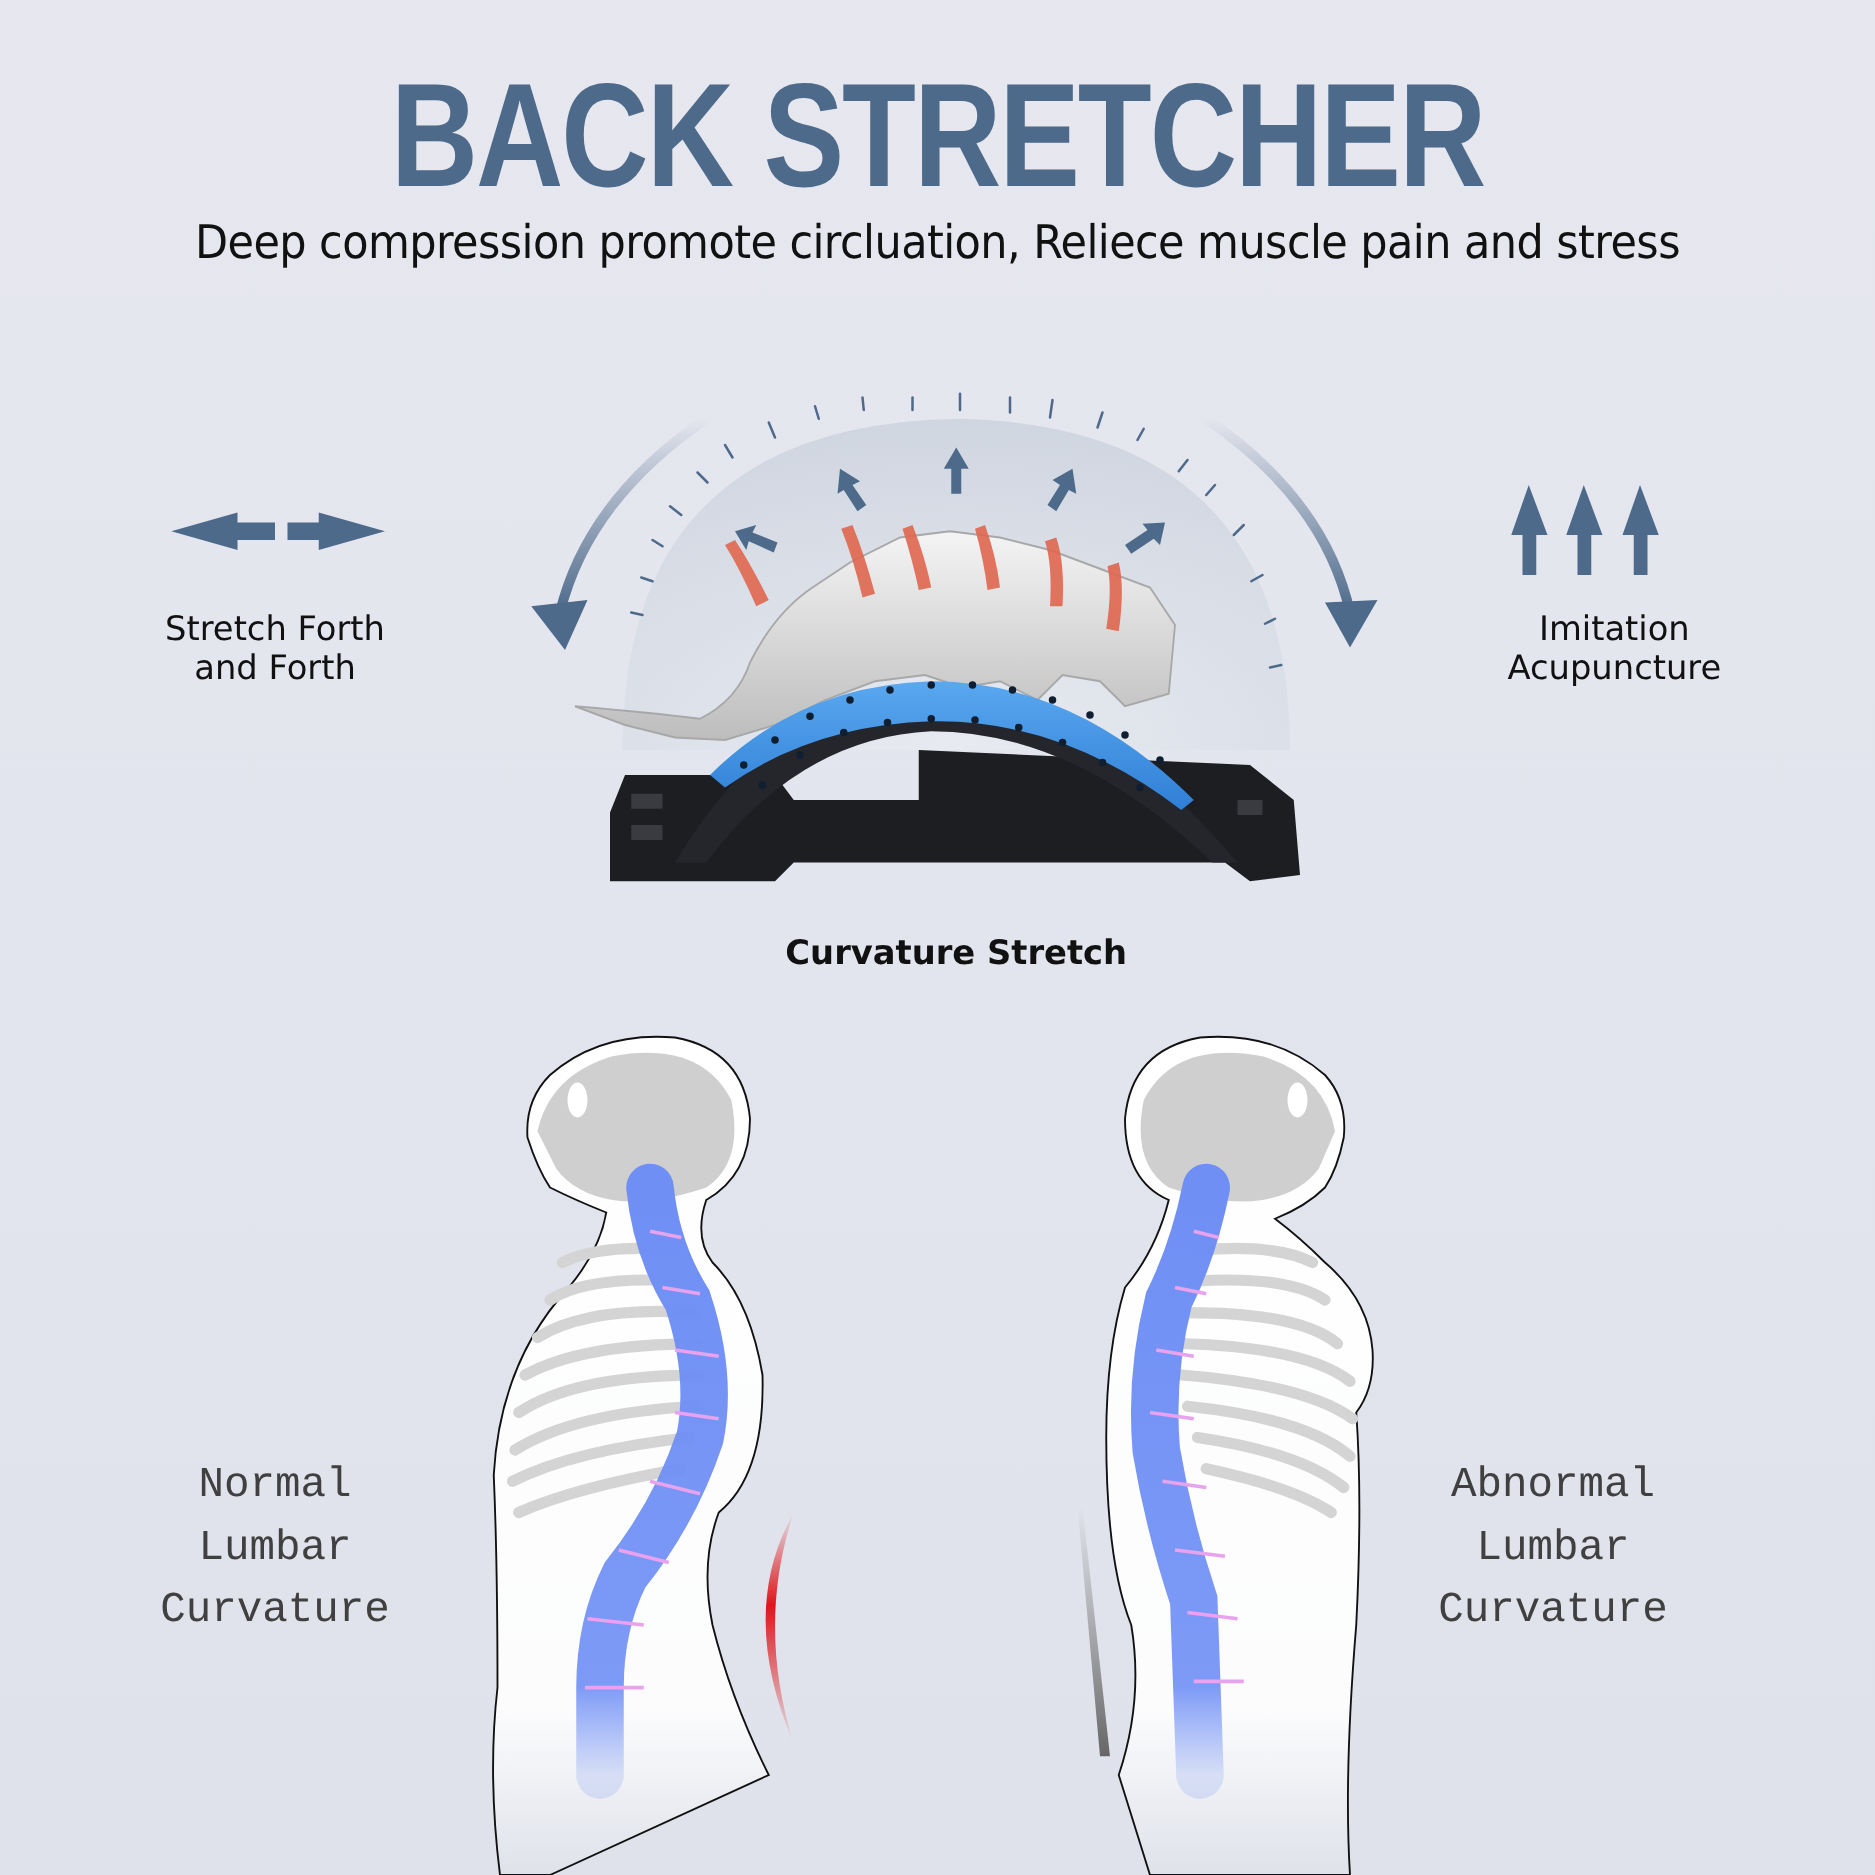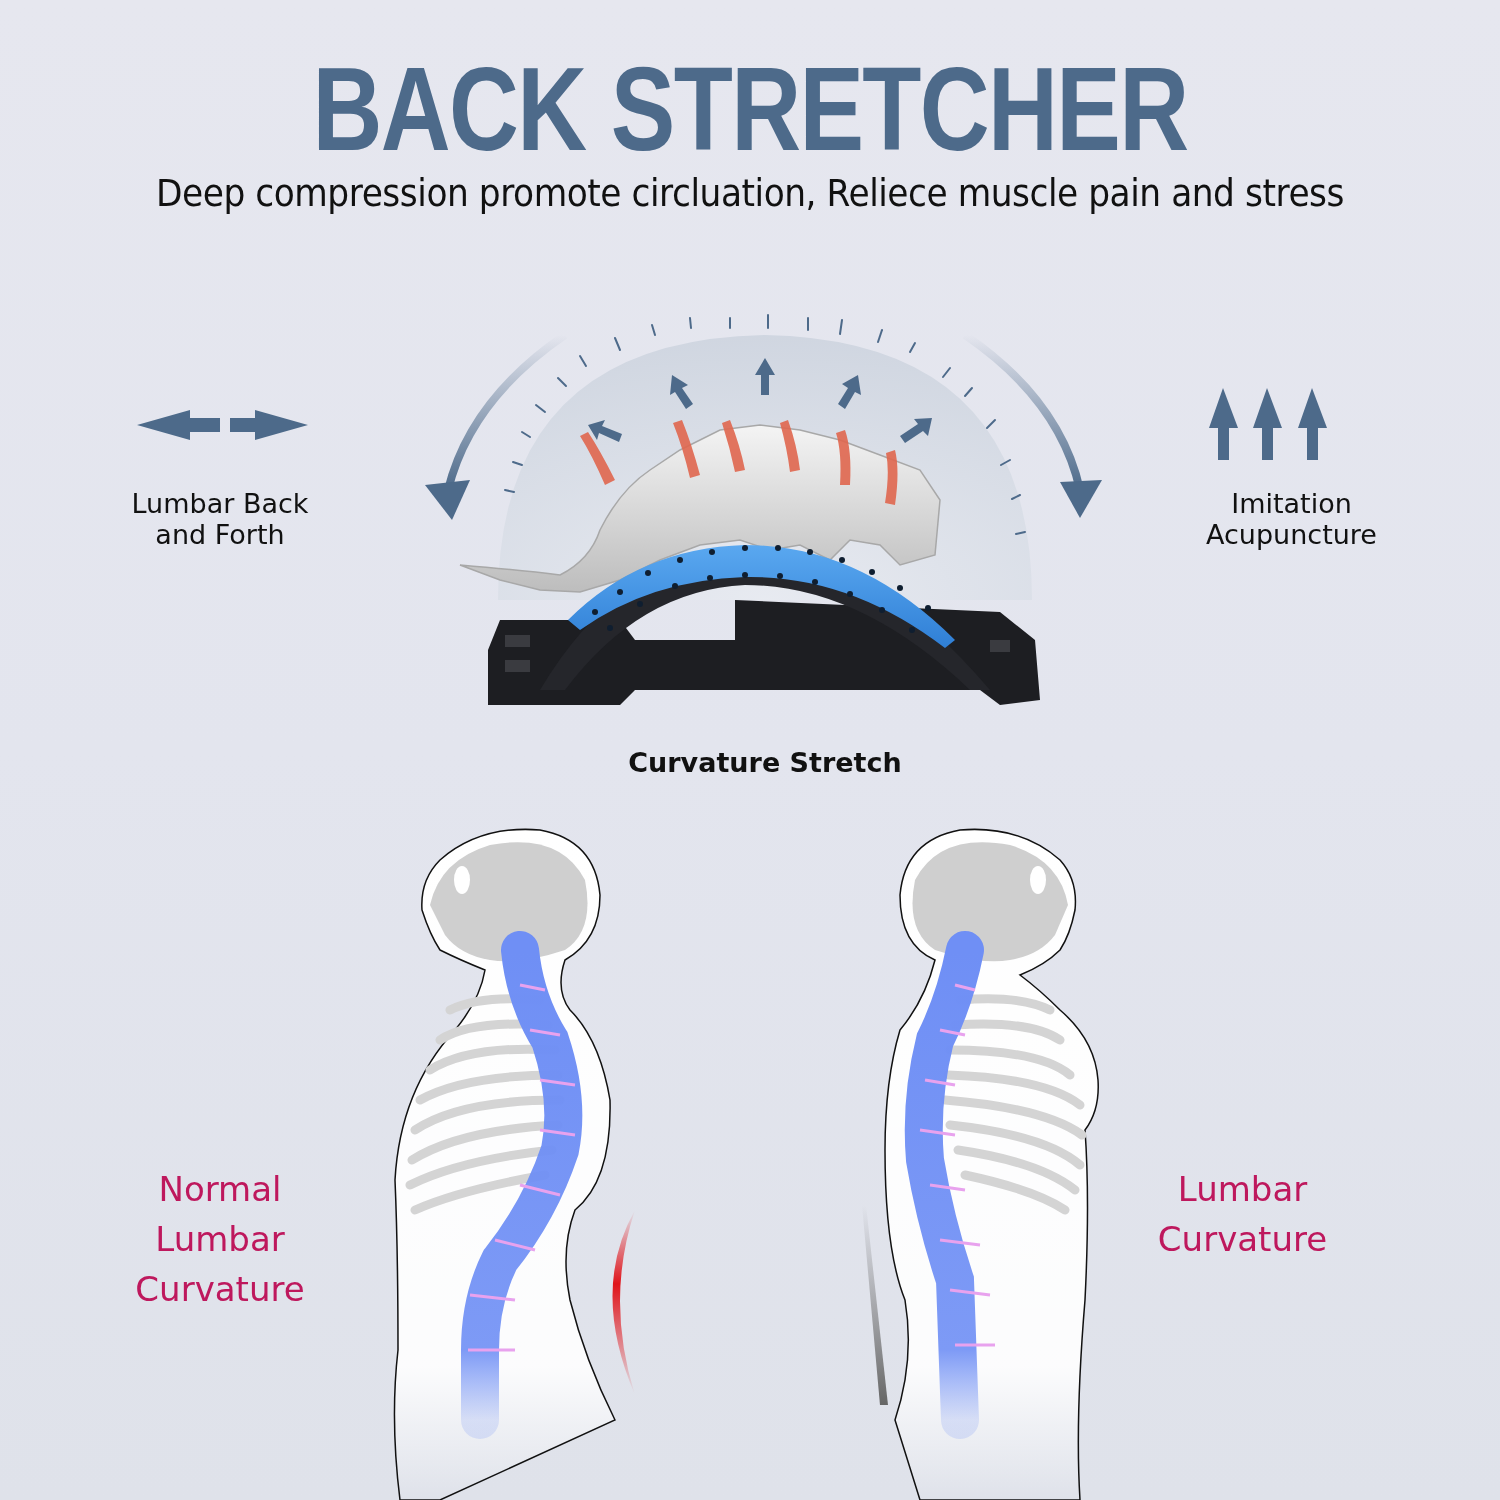--- a/index.html
+++ b/index.html
@@ -1,34 +1,34 @@
 <!DOCTYPE html>
 <html><head>
 <meta charset="utf-8">
 <style>
   html,body{margin:0;padding:0;}
   body{width:1500px;height:1500px;overflow:hidden;background:linear-gradient(180deg,#e6e7ef 0%,#e3e5ee 50%,#dfe2ea 100%);font-family:"DejaVu Sans","Liberation Sans",sans-serif;color:#111;position:relative;}
   .title{position:absolute;left:0;top:50px;width:1500px;text-align:center;font-family:"Liberation Sans",sans-serif;font-weight:bold;font-size:118px;letter-spacing:-2px;color:#4d6a8a;transform:scaleX(0.82);transform-origin:center;line-height:1;}
   .subtitle{position:absolute;left:0;top:172px;width:1500px;text-align:center;font-size:37px;color:#111;font-family:"DejaVu Sans",sans-serif;letter-spacing:-0.5px;transform:scaleX(0.93);}
   .feature-label{position:absolute;text-align:center;font-size:27px;line-height:31px;color:#111;}
-  .body-label{position:absolute;text-align:center;font-size:34px;line-height:50px;color:#be185d;}
+  .body-label{position:absolute;text-align:center;font-size:34px;line-height:50px;color:#404040;font-family:Liberation Mono, monospace;}
   svg{position:absolute;left:0;top:0;}
 </style>
 </head>
 <body>
 
 <div class="title">BACK STRETCHER</div>
 <div class="subtitle">Deep compression promote circluation, Reliece muscle pain and stress</div>
 
 <svg width="1500" height="1500" style="pointer-events:none">
   <polygon points="137,425 190,410 190,418 220,418 220,432 190,432 190,440" fill="#4d6a8a"></polygon>
   <polygon points="308,425 255,410 255,418 230,418 230,432 255,432 255,440" fill="#4d6a8a"></polygon>
 </svg>
 <div class="feature-label" style="left:110px;top:488px;width:220px;">
-  <div>Lumbar Back</div>
+  <div>Stretch Forth</div>
   <div>and Forth</div>
 </div>
 
 <svg width="1500" height="1500" style="pointer-events:none">
   <polygon points="1223,388 1238,428 1229,428 1229,460 1218,460 1218,428 1209,428" fill="#4d6a8a"></polygon>
   <polygon points="1267,388 1282,428 1273,428 1273,460 1262,460 1262,428 1253,428" fill="#4d6a8a"></polygon>
   <polygon points="1312,388 1327,428 1318,428 1318,460 1307,460 1307,428 1298,428" fill="#4d6a8a"></polygon>
 </svg>
 <div class="feature-label" style="left:1179px;top:488px;width:225px;">
   <div>Imitation</div>
@@ -218,15 +218,16 @@
     <polygon points="862,1205 866,1205 888,1405 880,1405" fill="url(#greyFade)"></polygon>
   </g>
 </svg>
 
 <div class="body-label" style="left:110px;top:1164px;width:220px;">
   <div>Normal</div>
   <div>Lumbar</div>
   <div>Curvature</div>
 </div>
 <div class="body-label" style="left:1130px;top:1164px;width:225px;">
+  <div>Abnormal</div>
   <div>Lumbar</div>
   <div>Curvature</div>
 </div>
 
 </body></html>

